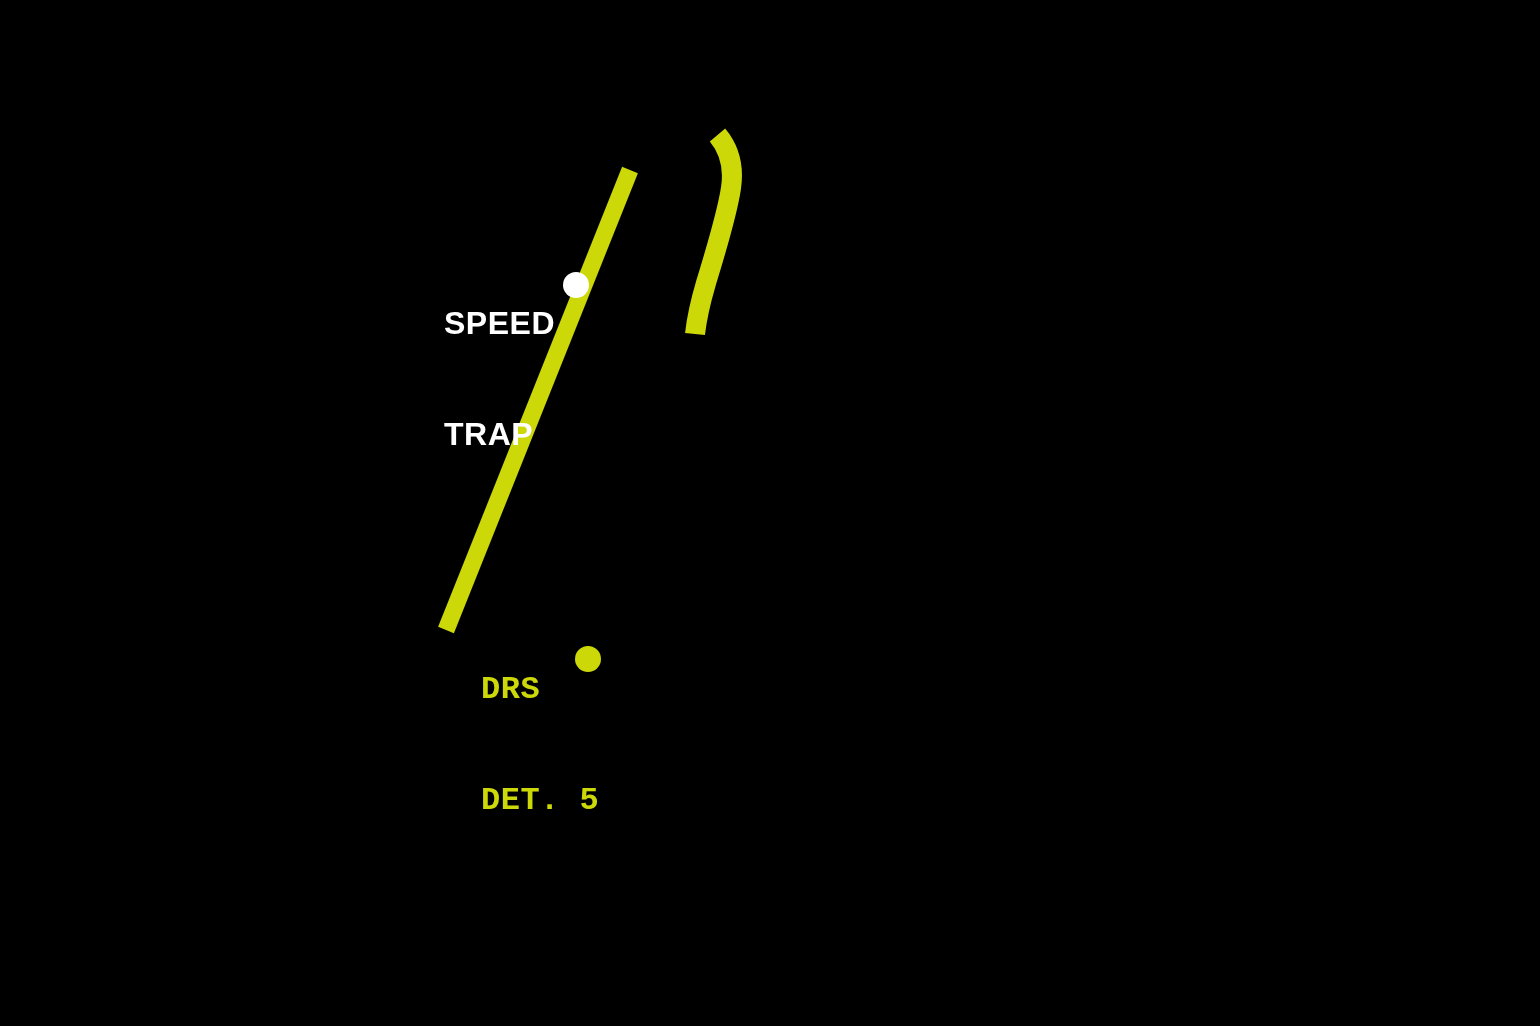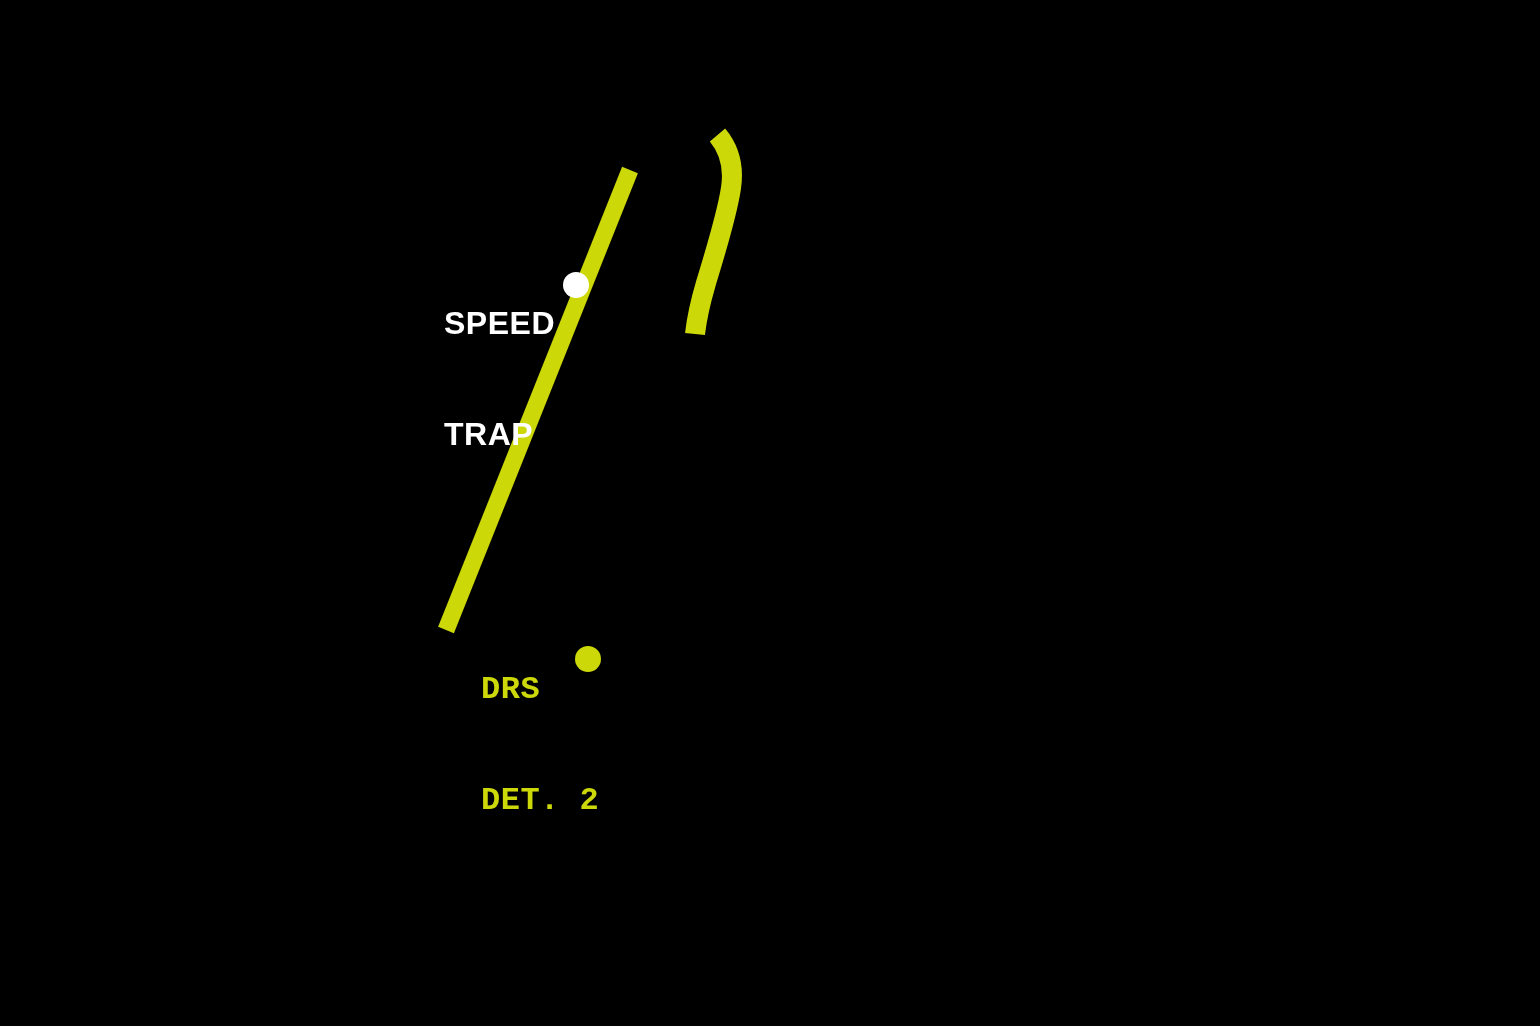--- a/index.html
+++ b/index.html
@@ -59,16 +59,16 @@
       <circle cx="588" cy="659" r="13" fill="#CCD808"></circle>
     </svg>
 
   <div class="map-label speed-trap-label">
     <span>SPEED</span>
     <span>TRAP</span>
   </div>
 
   <div class="map-label drs-det-label">
     <span>DRS</span>
-    <span>DET. 2</span>
+    <span>DET. 5</span>
   </div>
 
 </div>
 
 </body></html>

